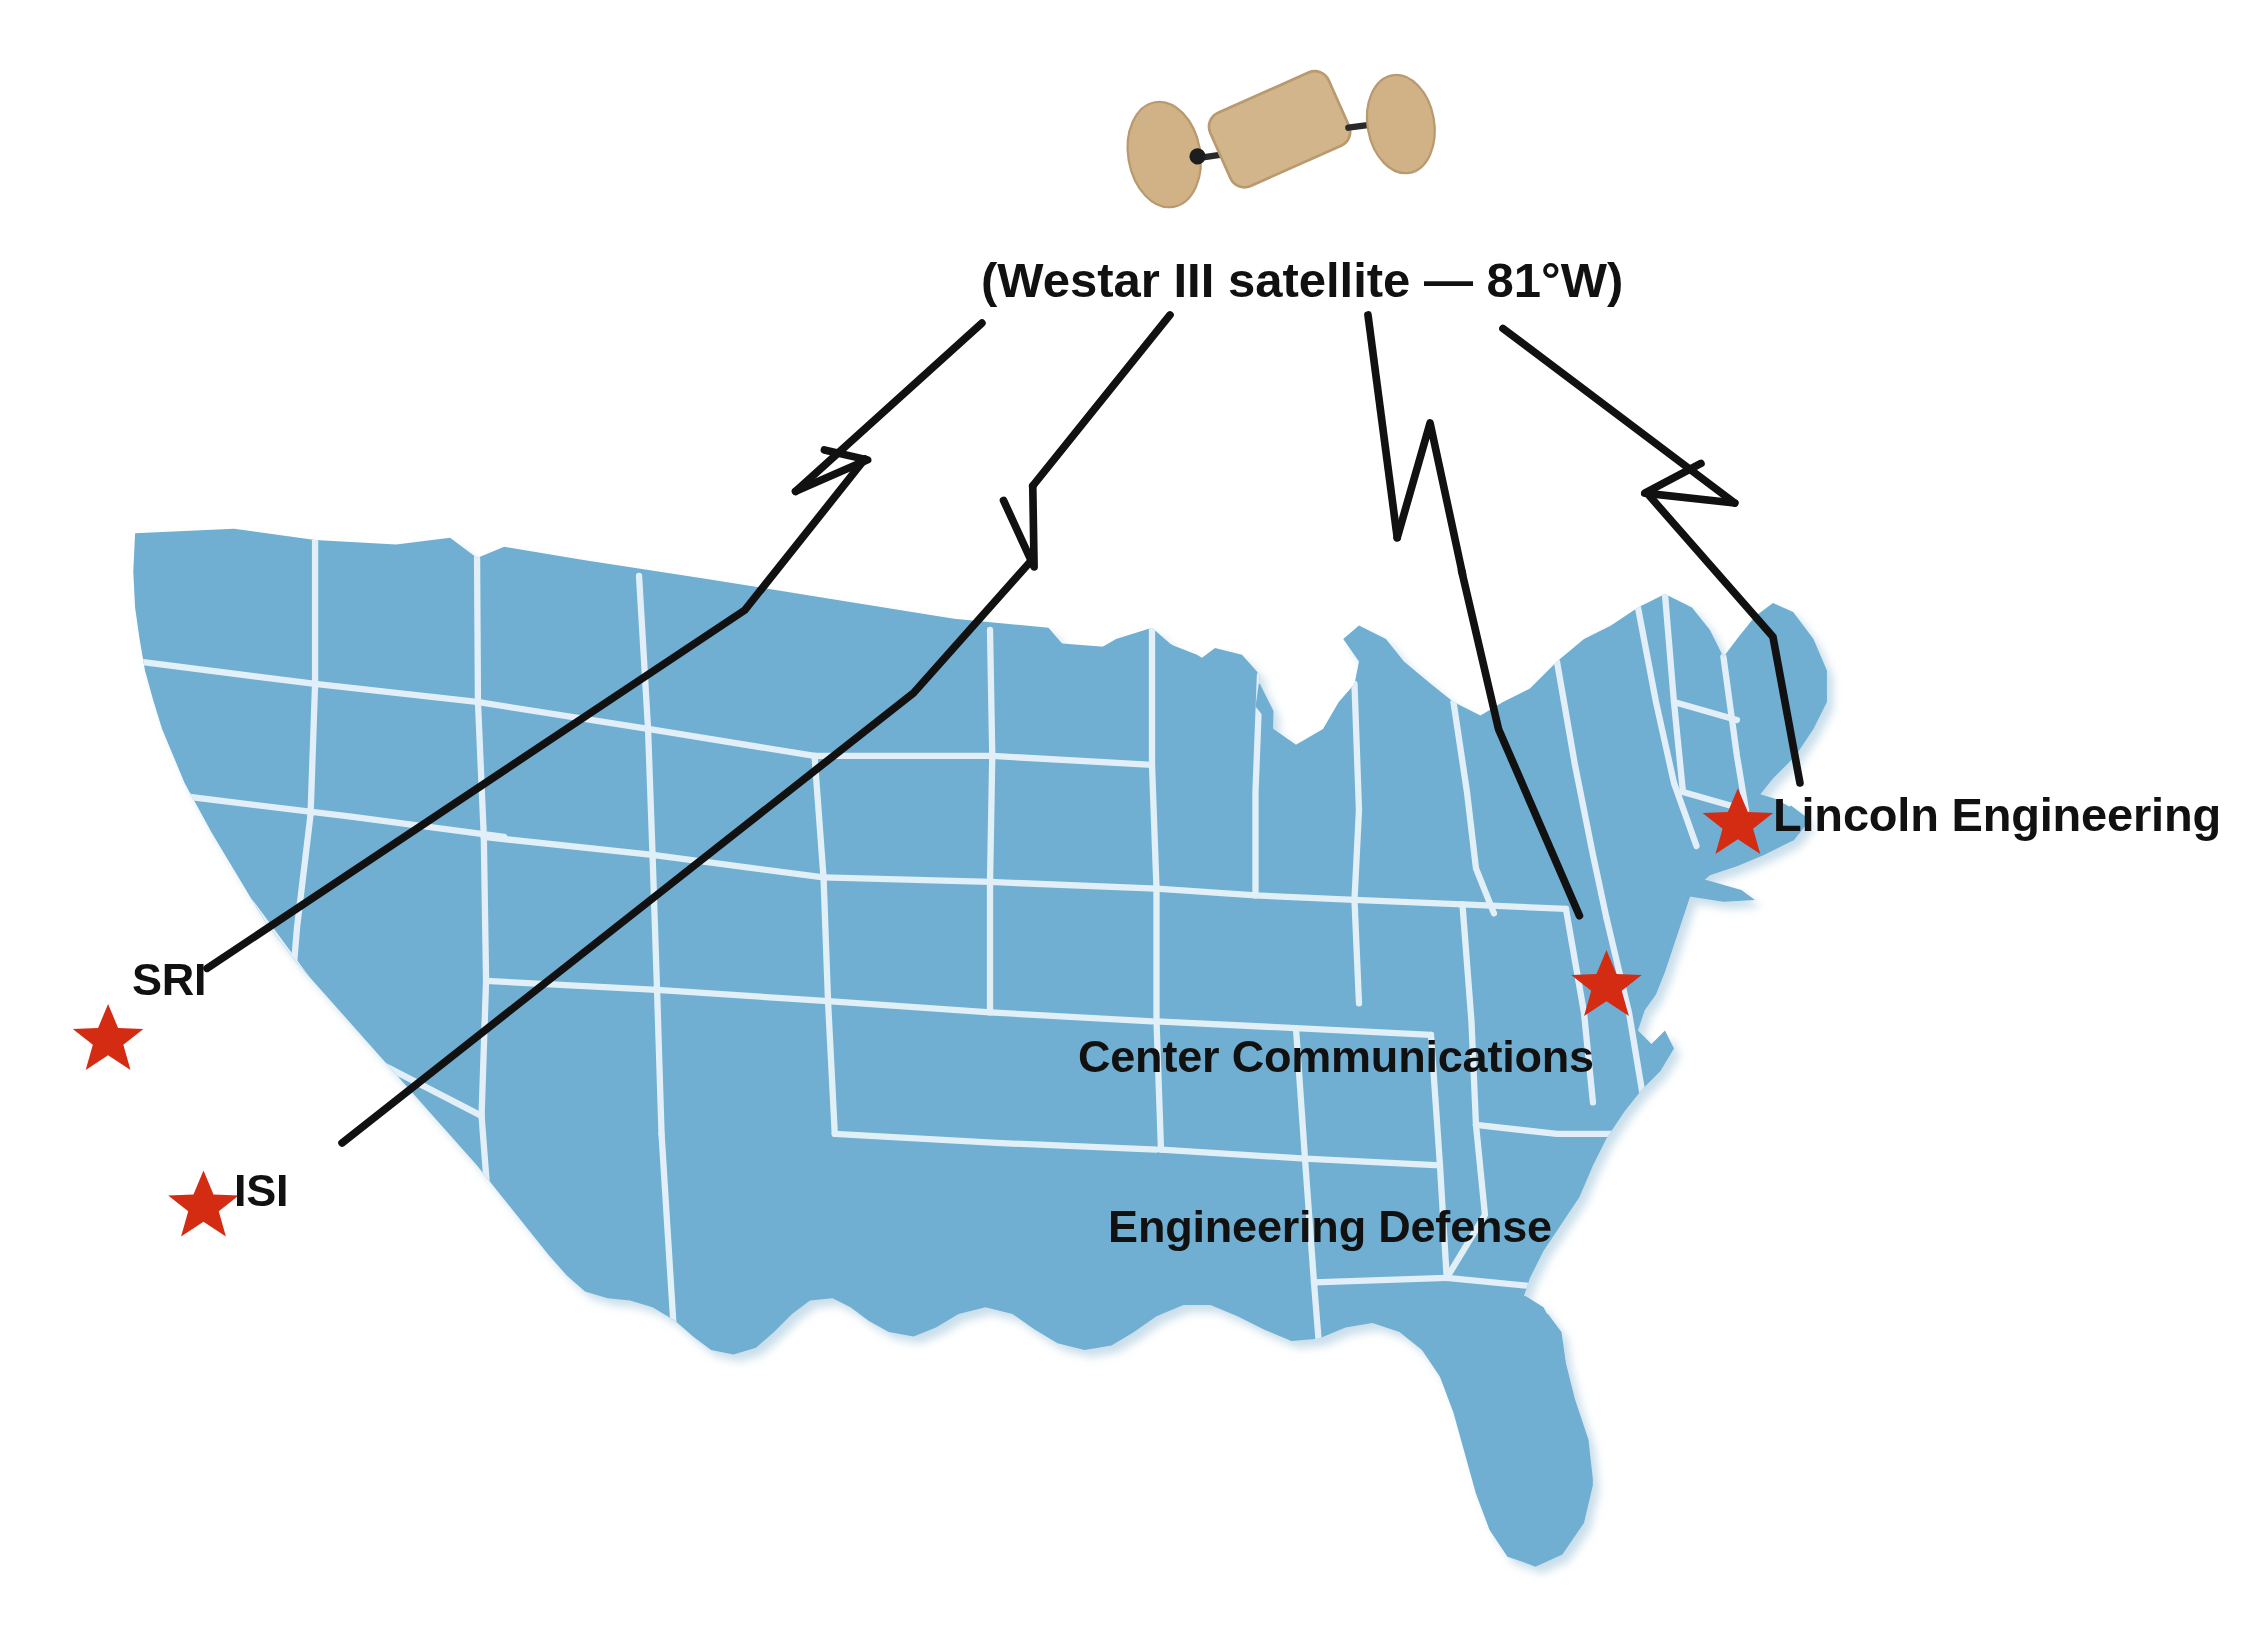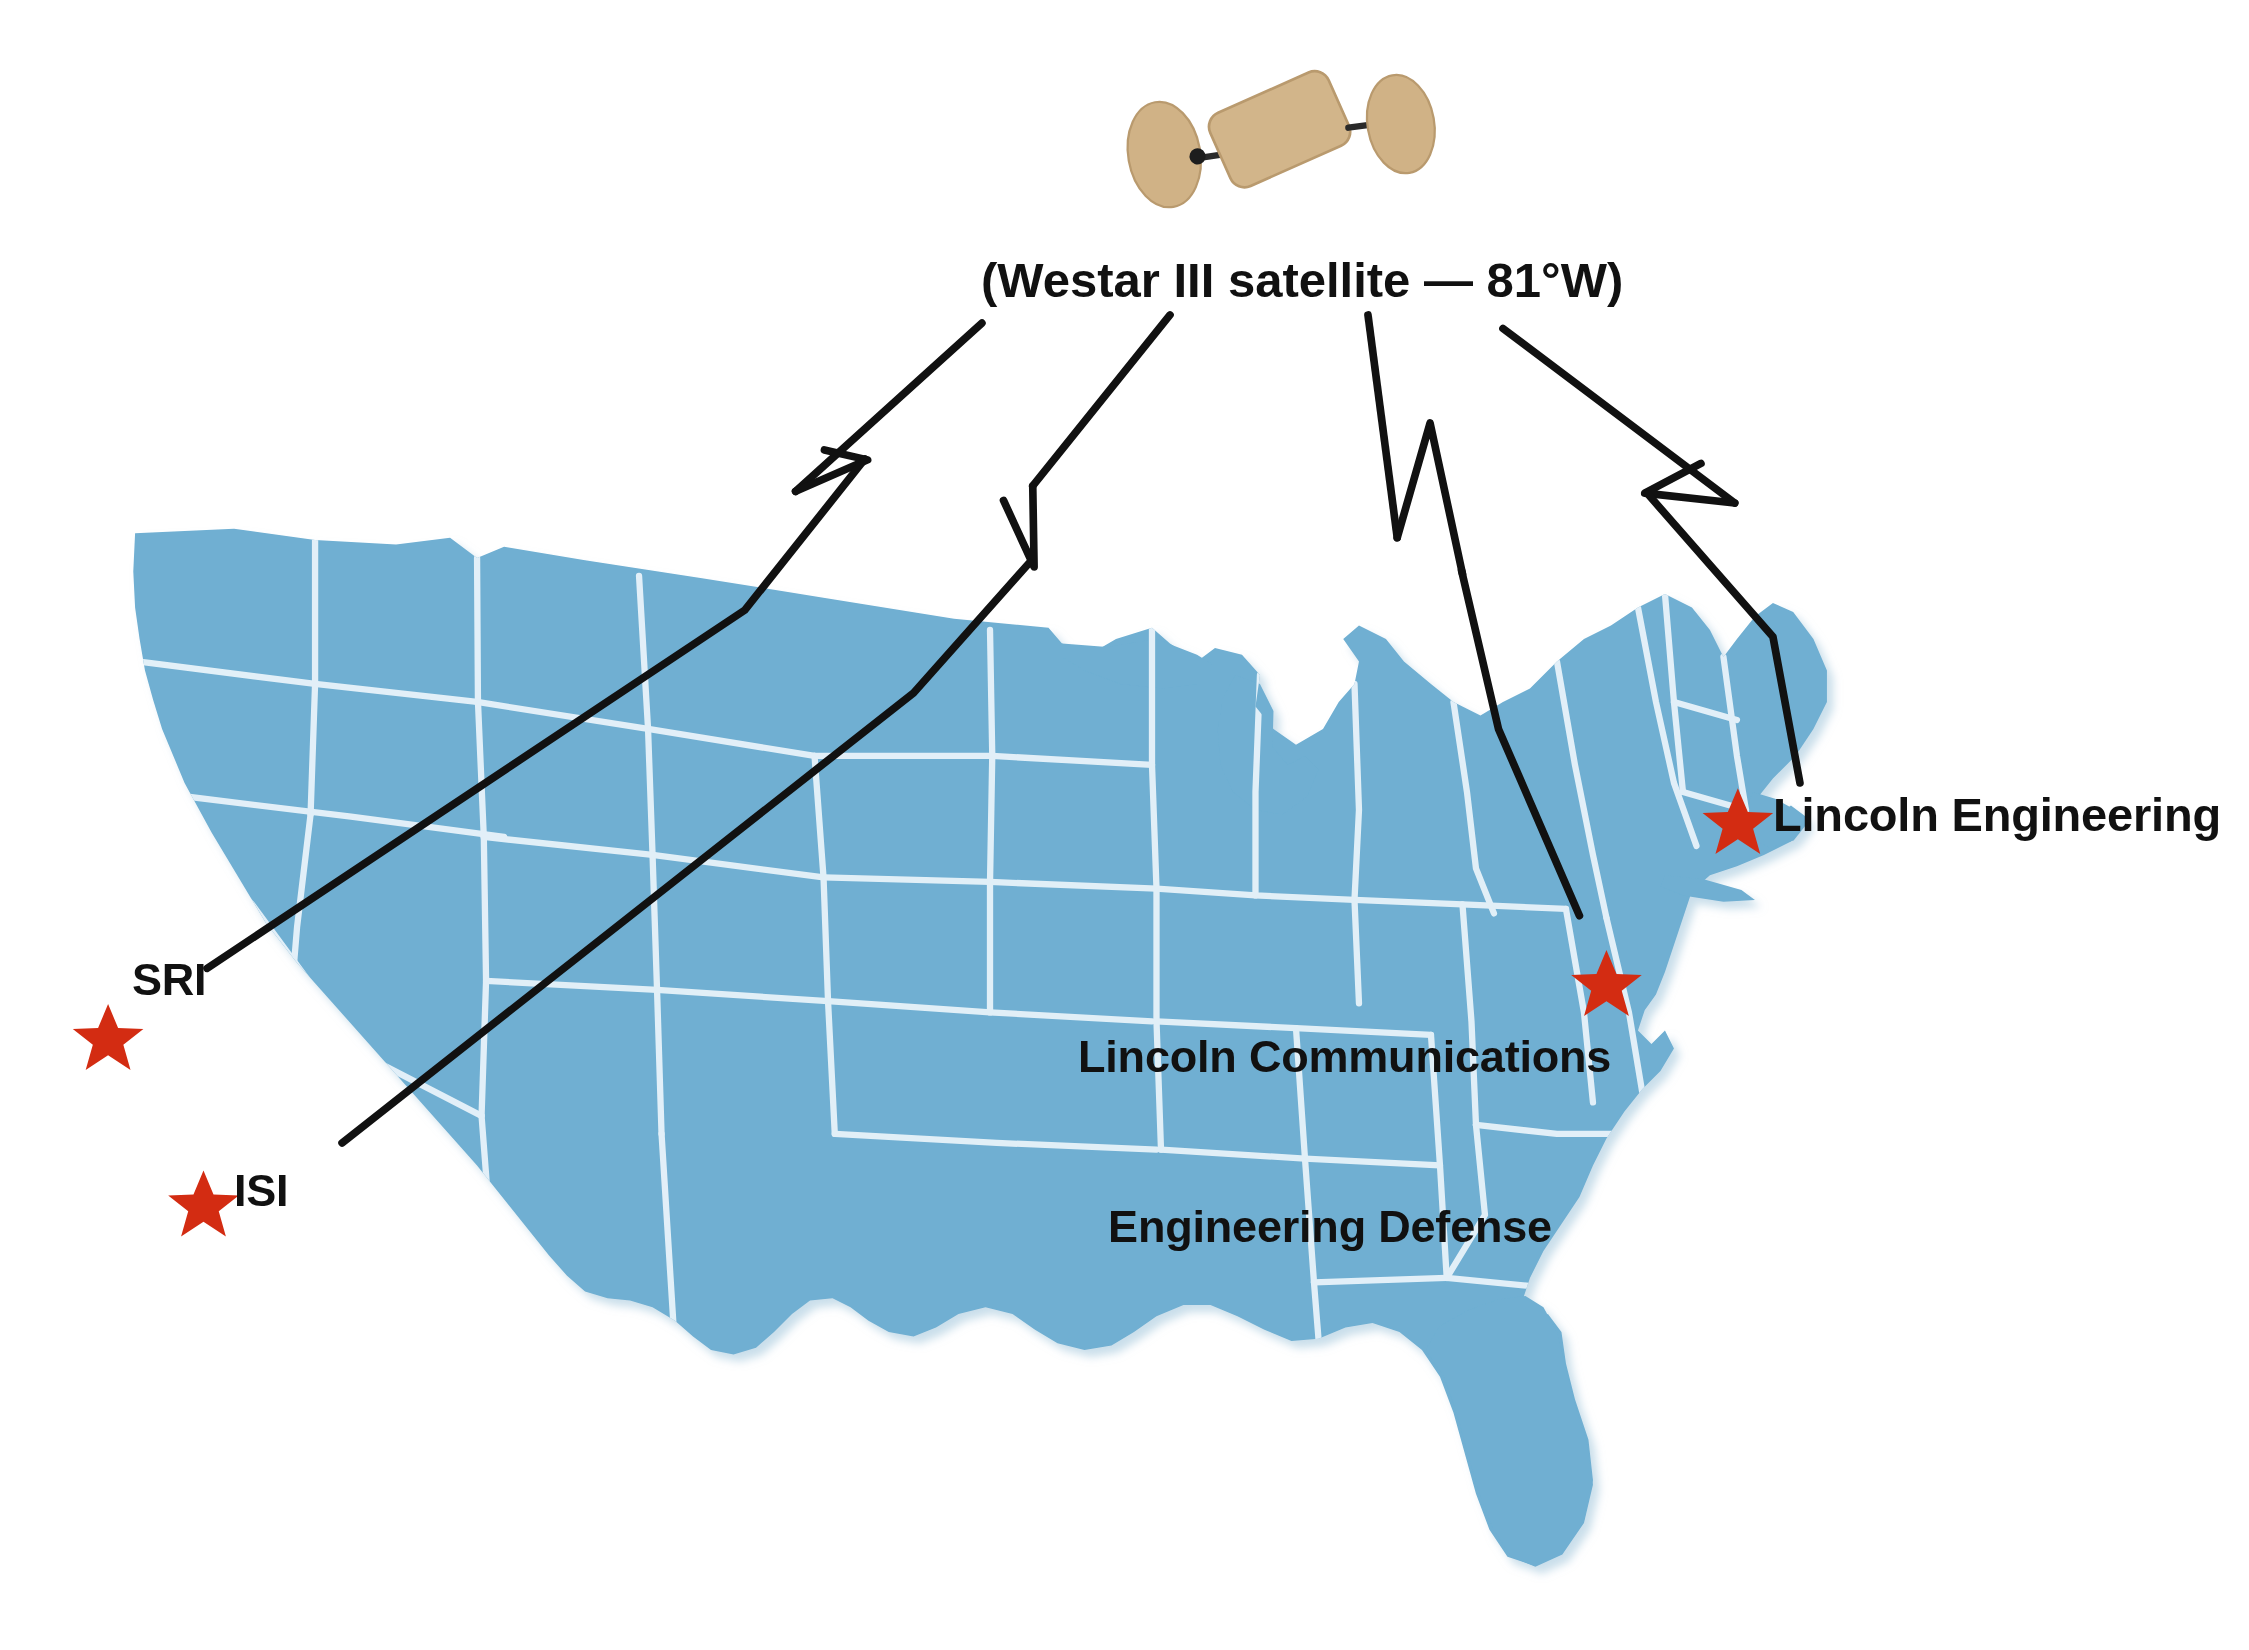--- a/index.html
+++ b/index.html
@@ -274,21 +274,21 @@
     <use href="#star5" x="0" y="0" transform="translate(452,2680) scale(1.06)"></use>
     <use href="#star5" x="0" y="0" transform="translate(3570,2190) scale(1.06)"></use>
     <use href="#star5" x="0" y="0" transform="translate(3862,1830) scale(1.06)"></use>
   </svg>
 
   <div class="lbl" id="sat-label">(Westar III satellite — 81°W)</div>
 
   <div class="lbl" id="lincoln-label">Lincoln Engineering</div>
 
   <div class="lbl" id="dcec-label">
-    <div>Lincoln Communications</div>
+    <div>Center Communications</div>
     <div>Engineering Defense</div>
   </div>
 
   <div class="lbl" id="sri-label">SRI</div>
 
   <div class="lbl" id="isi-label">ISI</div>
 
 </div>
 
 

